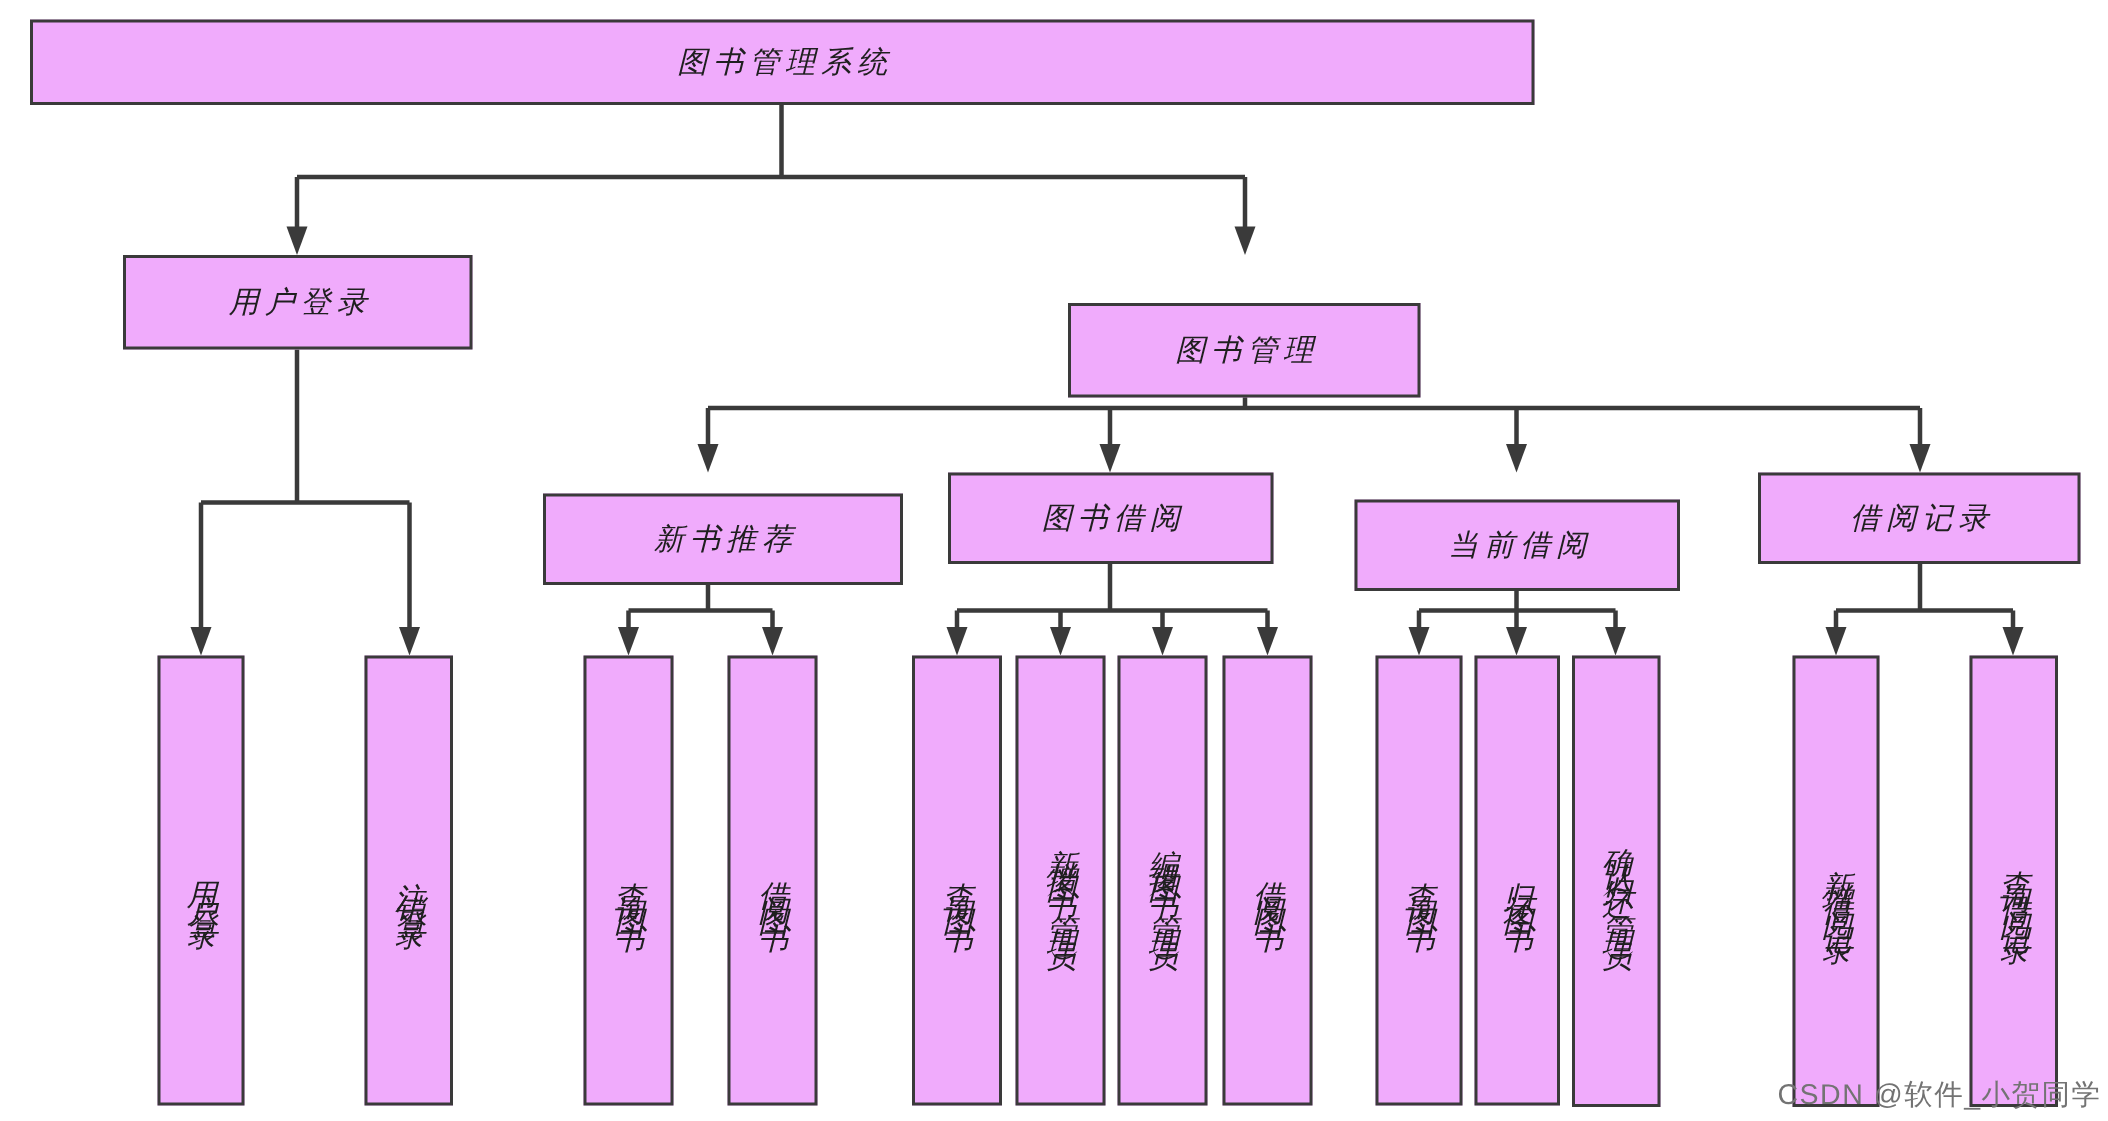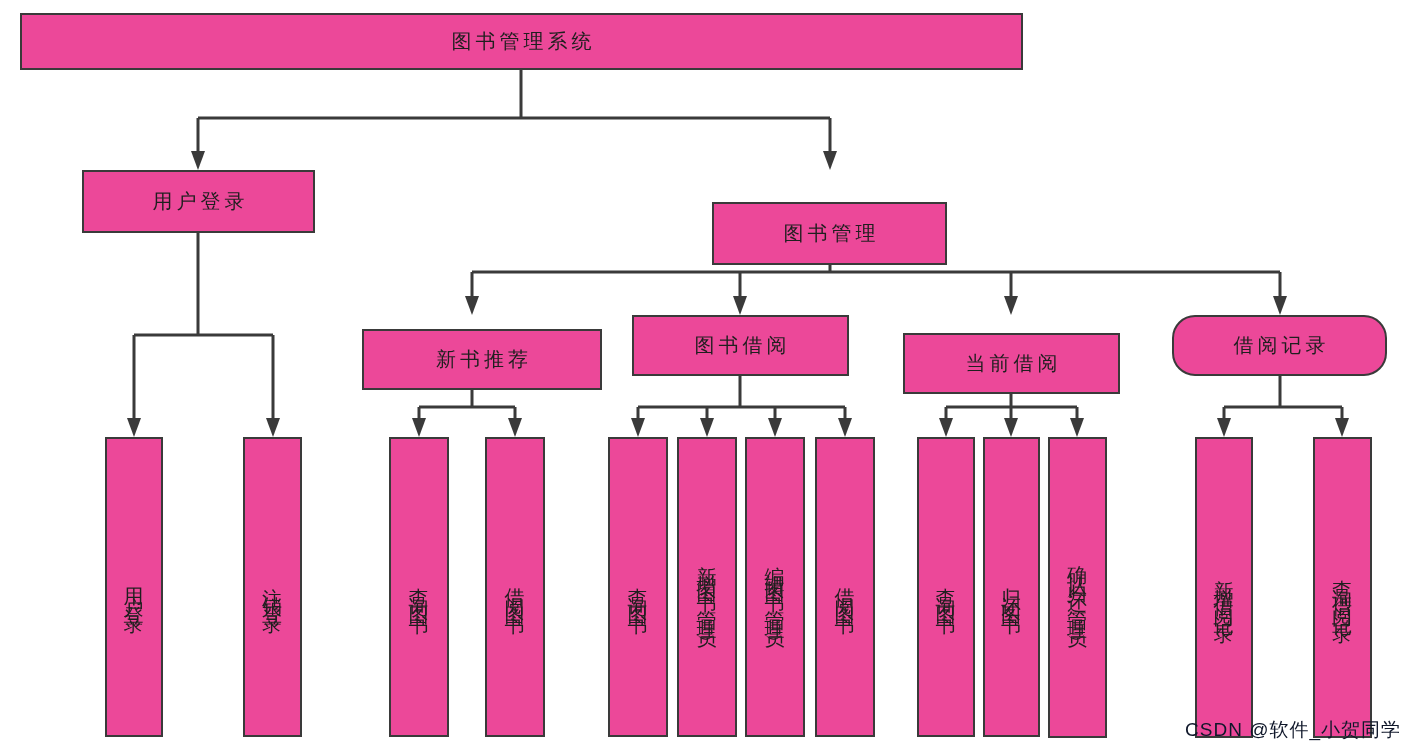--- a/index.html
+++ b/index.html
@@ -2,32 +2,32 @@
 <html><head>
 <meta charset="utf-8">
 <style>
   html,body { margin:0; padding:0; background:#ffffff; }
   #canvas {
     position:relative; width:1405px; height:747px; background:#ffffff;
     font-family:"Liberation Sans","DejaVu Sans",sans-serif; overflow:hidden;
   }
   #wires { position:absolute; left:0; top:0; z-index:1; }
   .box {
-    position:absolute; box-sizing:border-box; background:#ec4899;
+    position:absolute; box-sizing:border-box; background:#f0abfc;
     border:2.5px solid #3a3a3a; display:flex; align-items:center; justify-content:center;
-    color:#1f1f1f; z-index:2; text-align:left;
+    color:#1f1f1f; z-index:2; text-align:left;font-style:italic;
   }
   .h { font-size:20px; letter-spacing:4px; text-indent:4px; white-space:nowrap; }
   .v {
     writing-mode:vertical-rl; text-orientation:mixed;
     font-size:20px; letter-spacing:9px; line-height:1.0; padding-top:6px;
   }
   #watermark {
     position:absolute; right:4px; bottom:4px; z-index:3;
-    font-size:19px; color:#0f172a; letter-spacing:1px; white-space:nowrap;text-align:center;
+    font-size:19px; color:#737373; letter-spacing:1px; white-space:nowrap;text-align:center;
   }
 </style>
 </head>
 <body>
 
 <div id="canvas">
 
   <svg id="wires" width="1405" height="747" viewBox="0 0 1405 747">
     <g stroke="#3a3a3a" stroke-width="3" fill="none">
 
@@ -69,21 +69,21 @@
   </svg>
 
   <div class="box h" style="left:20px; top:13px; width:1003px; height:57px;">图书管理系统</div>
 
   <div class="box h" style="left:82px; top:170px; width:233px; height:63px;">用户登录</div>
   <div class="box h" style="left:712px; top:170px; width:235px; height:63px;margin-top:32px;">图书管理</div>
 
   <div class="box h" style="left:362px; top:329px; width:240px; height:61px;">新书推荐</div>
   <div class="box h" style="left:632px; top:315px; width:217px; height:61px;">图书借阅</div>
   <div class="box h" style="left:903px; top:333px; width:217px; height:61px;">当前借阅</div>
-  <div class="box h" style="left:1172px; top:315px; width:215px; height:61px;border-radius:23px;">借阅记录</div>
+  <div class="box h" style="left:1172px; top:315px; width:215px; height:61px;">借阅记录</div>
 
   <div class="box v" style="left:105px; top:437px; width:58px; height:300px;">用户登录</div>
   <div class="box v" style="left:243px; top:437px; width:59px; height:300px;">注销登录</div>
 
   <div class="box v" style="left:389px; top:437px; width:60px; height:300px;">查询图书</div>
   <div class="box v" style="left:485px; top:437px; width:60px; height:300px;">借阅图书</div>
 
   <div class="box v" style="left:608px; top:437px; width:60px; height:300px;">查询图书</div>
   <div class="box v" style="left:677px; top:437px; width:60px; height:300px;">新增图书（管理员）</div>
   <div class="box v" style="left:745px; top:437px; width:60px; height:300px;">编辑图书（管理员）</div>

